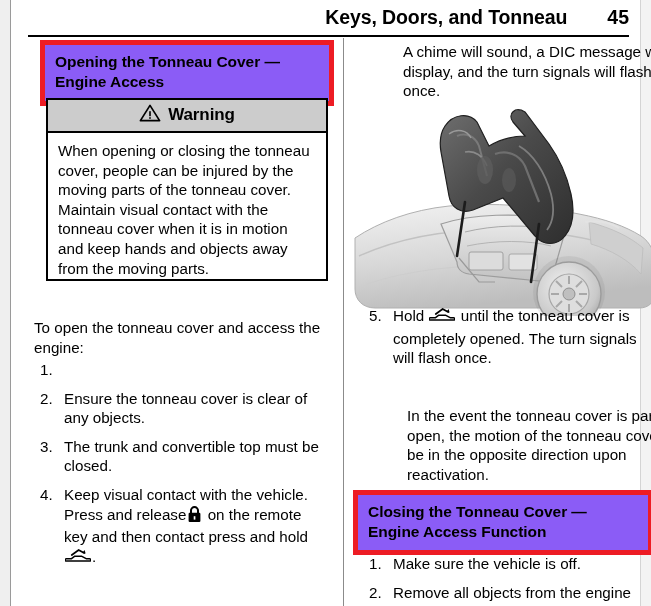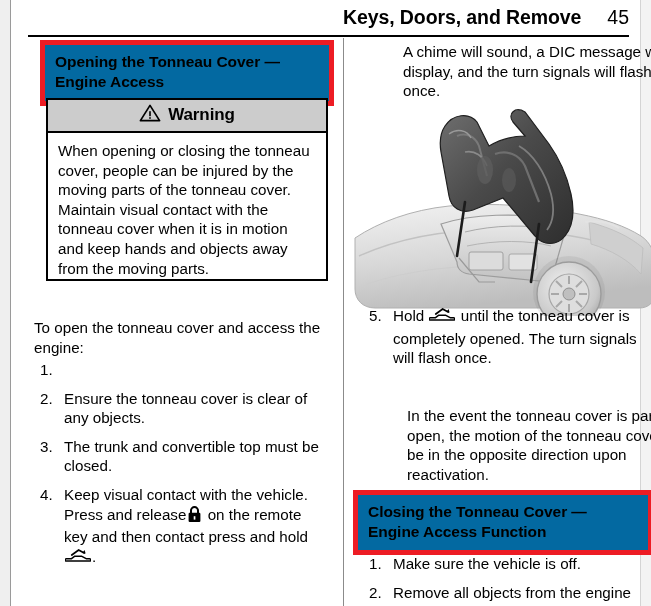--- a/index.html
+++ b/index.html
@@ -54,22 +54,22 @@
     justify-content: flex-end;
   }
   .header-title {
     font-size: 19.5px;
     font-weight: bold;
     letter-spacing: -0.1px;
     white-space: nowrap;
   }
   .header-pageno {
     font-size: 19.5px;
-    font-weight: normal;
-    margin-left: 26px;
+    font-weight: bold;
+    margin-left: 40px;
   }
   .header-rule {
     position: absolute;
     left: 17px;
     right: 11px;
     top: 35px;
     height: 2px;
     background: #000000;
   }
 
@@ -93,21 +93,21 @@
     left: 315px;
     top: 0;
     bottom: 0;
     width: 1px;
     background: #8b8b8b;
   }
 
   
   .redbox {
     border: 5px solid #ed1c24;
-    background: #0369a1;
+    background: #8b5cf6;
     box-sizing: border-box;
   }
 
   h2.section-heading {
     margin: 0;
     font-size: 15.5px;
     font-weight: bold;
     line-height: 1.30;
     letter-spacing: -0.05px;
   }
@@ -247,21 +247,21 @@
 <body>
 
 <div id="page-root">
 
   <div class="edge-strip left"></div>
   <div class="edge-strip right"></div>
 
   <div class="sheet">
 
     <div class="page-header">
-      <span class="header-title">Keys, Doors, and Remove</span>
+      <span class="header-title">Keys, Doors, and Tonneau</span>
       <span class="header-pageno">45</span>
     </div>
     <div class="header-rule"></div>
 
     <div class="columns">
 
       <div class="col-divider"></div>
 
       <div class="col col-left">
 

